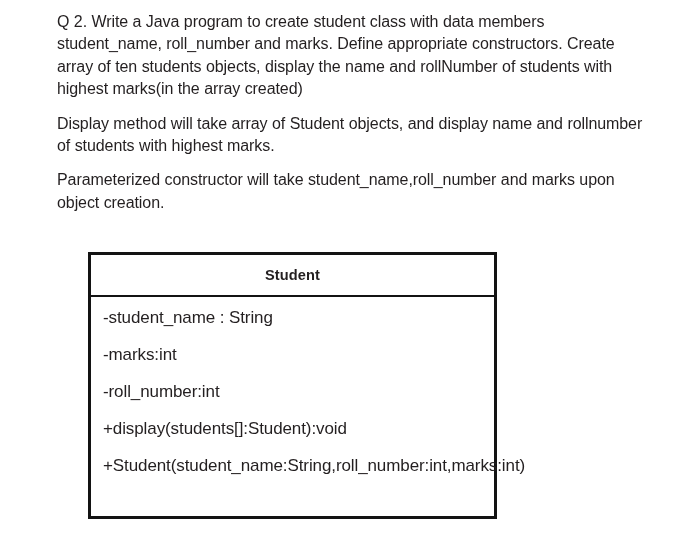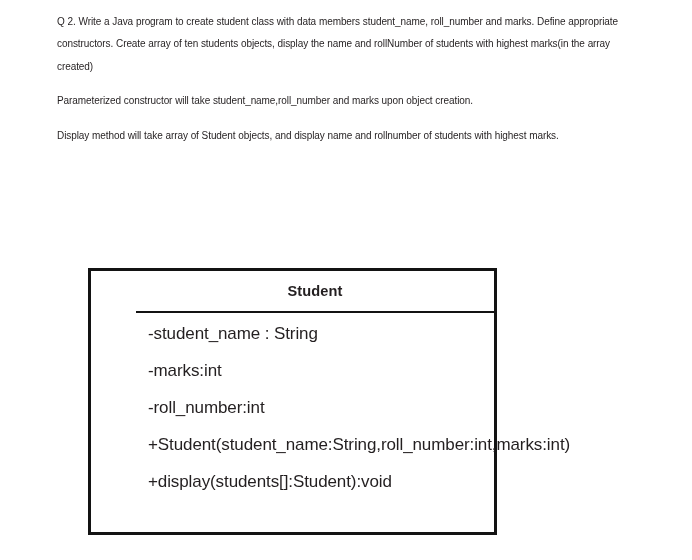--- a/index.html
+++ b/index.html
@@ -27,40 +27,39 @@
 
   
   .prose {
     position: absolute;
     left: 57px;
     top: 11px;
     width: 588px;
   }
 
   .para {
-    font-size: 10px;
+    font-size: 16px;
     line-height: 22.4px;
     letter-spacing: -0.08px;
     margin: 0 0 12px 0;
     text-align: left;
     word-spacing: 0.1px;
   }
   .para:last-child { margin-bottom: 0; }
 
   
   .uml-class {
     position: absolute;
     left: 88px;
-    top: 268px;
+    top: 252px;
     width: 409px;
     height: 267px;
     box-sizing: border-box;
     border: 3px solid #131313;
     background: #ffffff;
-    padding-left: 45px;
   }
 
   .uml-header {
     height: 42px;
     box-sizing: border-box;
     border-bottom: 2px solid #131313;
     display: flex;
     align-items: center;
     justify-content: center;
   }
@@ -86,30 +85,30 @@
     white-space: nowrap;
   }
 </style>
 </head>
 <body>
 
 <div class="page">
 
   <div class="prose">
     <p class="para">Q 2. Write a Java program to create student class with data members student_name, roll_number and marks. Define appropriate constructors. Create array of ten students objects, display the name and rollNumber of students with highest marks(in the array created)</p>
+    <p class="para">Display method will take array of Student objects, and display name and rollnumber of students with highest marks.</p>
     <p class="para">Parameterized constructor will take student_name,roll_number and marks upon object creation.</p>
-    <p class="para">Display method will take array of Student objects, and display name and rollnumber of students with highest marks.</p>
   </div>
 
   <div class="uml-class">
     <div class="uml-header">
       <span class="uml-title">Student</span>
     </div>
     <div class="uml-body">
       <div class="uml-member">-student_name : String</div>
       <div class="uml-member">-marks:int</div>
       <div class="uml-member">-roll_number:int</div>
+      <div class="uml-member">+display(students[]:Student):void</div>
       <div class="uml-member">+Student(student_name:String,roll_number:int,marks:int)</div>
-      <div class="uml-member">+display(students[]:Student):void</div>
     </div>
   </div>
 
 </div>
 
 </body></html>

